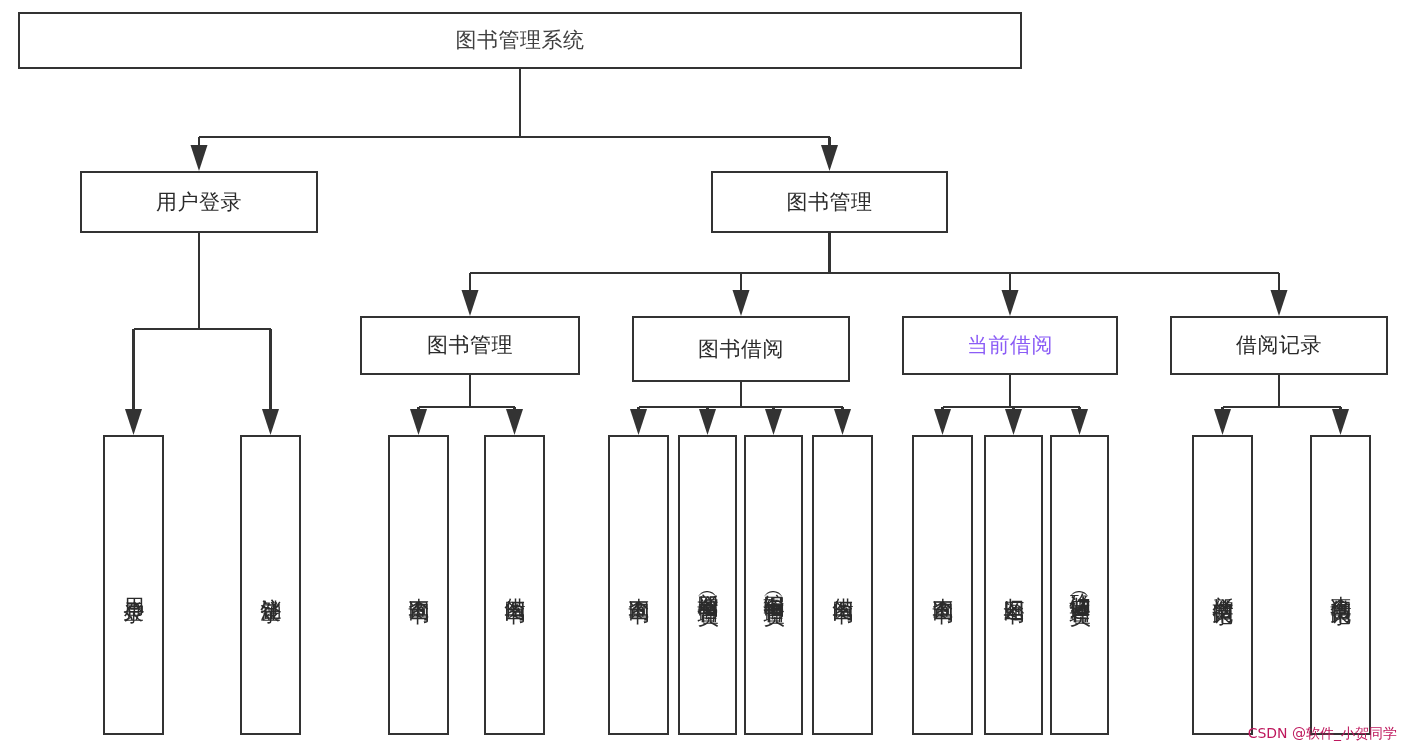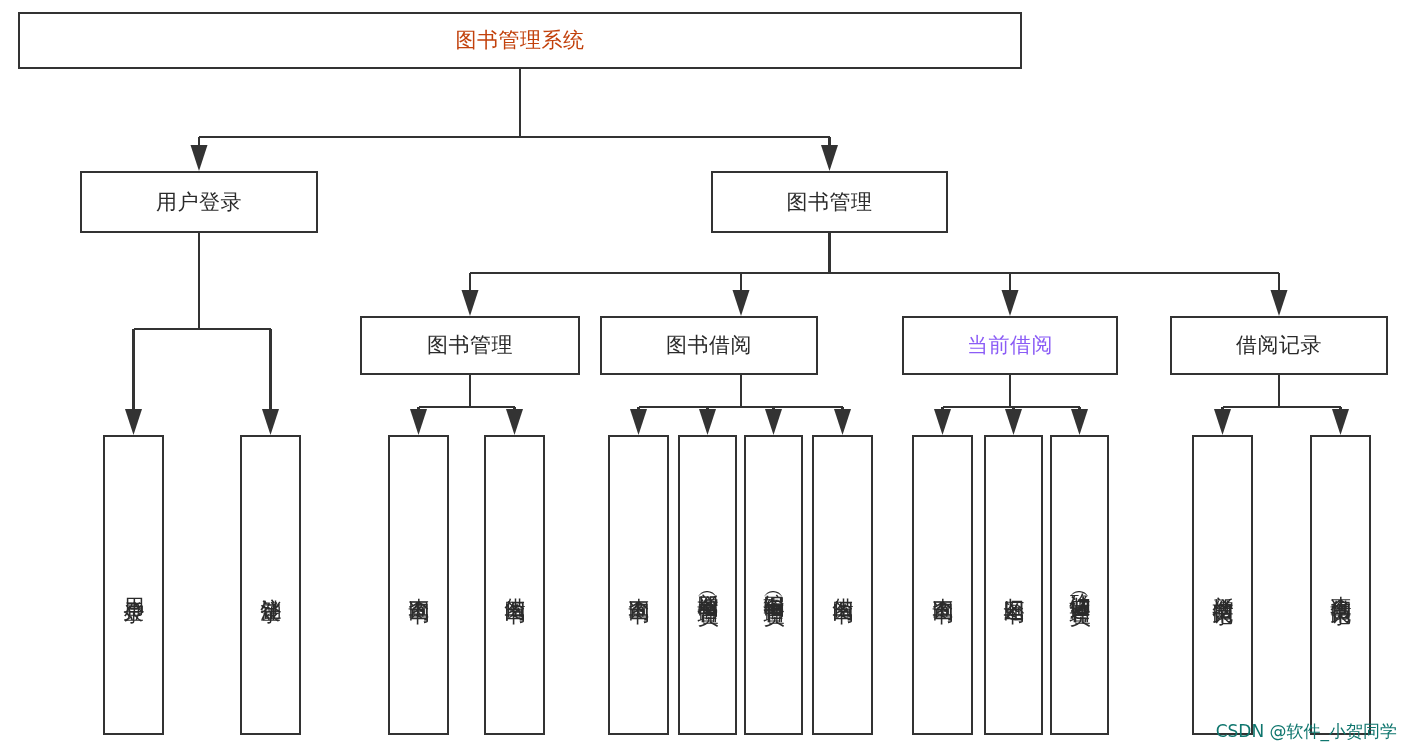--- a/index.html
+++ b/index.html
@@ -54,22 +54,22 @@
     left: 0;
     top: 0;
     width: 1405px;
     height: 747px;
     pointer-events: none;
   }
   .watermark {
     position: absolute;
     right: 8px;
     bottom: 4px;
-    font-size: 17px;
-    color: #0f766e;
+    font-size: 14px;
+    color: #be185d;
     white-space: nowrap;
     font-family: "DejaVu Sans", "Liberation Sans", sans-serif;
   }
 </style>
 </head>
 <body>
 
 <div id="diagram-root">
   <svg class="connector-layer" id="connector-layer" width="1405" height="747" viewBox="0 0 1405 747">
       <line x1="520" y1="69" x2="520" y2="137" stroke="#333333" stroke-width="2.6" shape-rendering="crispEdges"></line>
@@ -120,32 +120,32 @@
       <polygon points="1071,409 1088,409 1079.5,435" fill="#333333"></polygon>
       <line x1="1279" y1="375" x2="1279" y2="407" stroke="#333333" stroke-width="2.6" shape-rendering="crispEdges"></line>
       <line x1="1222.5" y1="407" x2="1340.5" y2="407" stroke="#333333" stroke-width="2.6" shape-rendering="crispEdges"></line>
       <line x1="1222.5" y1="407" x2="1222.5" y2="411" stroke="#333333" stroke-width="2.6" shape-rendering="crispEdges"></line>
       <polygon points="1214,409 1231,409 1222.5,435" fill="#333333"></polygon>
       <line x1="1340.5" y1="407" x2="1340.5" y2="411" stroke="#333333" stroke-width="2.6" shape-rendering="crispEdges"></line>
       <polygon points="1332,409 1349,409 1340.5,435" fill="#333333"></polygon>
     </svg>
   <div id="node-layer">
       <div class="node-box" style="left: 18px; top: 12px; width: 1004px; height: 57px; border-color: rgb(51, 51, 51);">
-        <div class="node-label-h" style="color: #c2410c;">图书管理系统</div>
+        <div class="node-label-h" style="color: #404040;">图书管理系统</div>
       </div>
       <div class="node-box" style="left: 80px; top: 171px; width: 238px; height: 62px; border-color: rgb(51, 51, 51);">
         <div class="node-label-h" style="color: rgb(43, 43, 43);">用户登录</div>
       </div>
       <div class="node-box" style="left: 711px; top: 171px; width: 237px; height: 62px; border-color: rgb(51, 51, 51);">
         <div class="node-label-h" style="color: rgb(43, 43, 43);">图书管理</div>
       </div>
       <div class="node-box" style="left: 360px; top: 316px; width: 220px; height: 59px; border-color: rgb(51, 51, 51);">
         <div class="node-label-h" style="color: rgb(43, 43, 43);">图书管理</div>
       </div>
-      <div class="node-box" style="left: 600px; top: 316px; width: 218px; height: 59px; border-color: rgb(51, 51, 51);">
+      <div class="node-box" style="left: 632px; top: 316px; width: 218px; height: 66px; border-color: rgb(51, 51, 51);">
         <div class="node-label-h" style="color: rgb(43, 43, 43);">图书借阅</div>
       </div>
       <div class="node-box" style="left: 902px; top: 316px; width: 216px; height: 59px; border-color: rgb(51, 51, 51);">
         <div class="node-label-h" style="color: #8b5cf6;">当前借阅</div>
       </div>
       <div class="node-box" style="left: 1170px; top: 316px; width: 218px; height: 59px; border-color: rgb(51, 51, 51);">
         <div class="node-label-h" style="color: rgb(43, 43, 43); text-align: center;">借阅记录</div>
       </div>
       <div class="node-box" style="left: 103px; top: 435px; width: 61px; height: 300px; border-color: rgb(51, 51, 51);">
         <div class="node-label-v" style="color: rgb(43, 43, 43);">用户登录</div>

